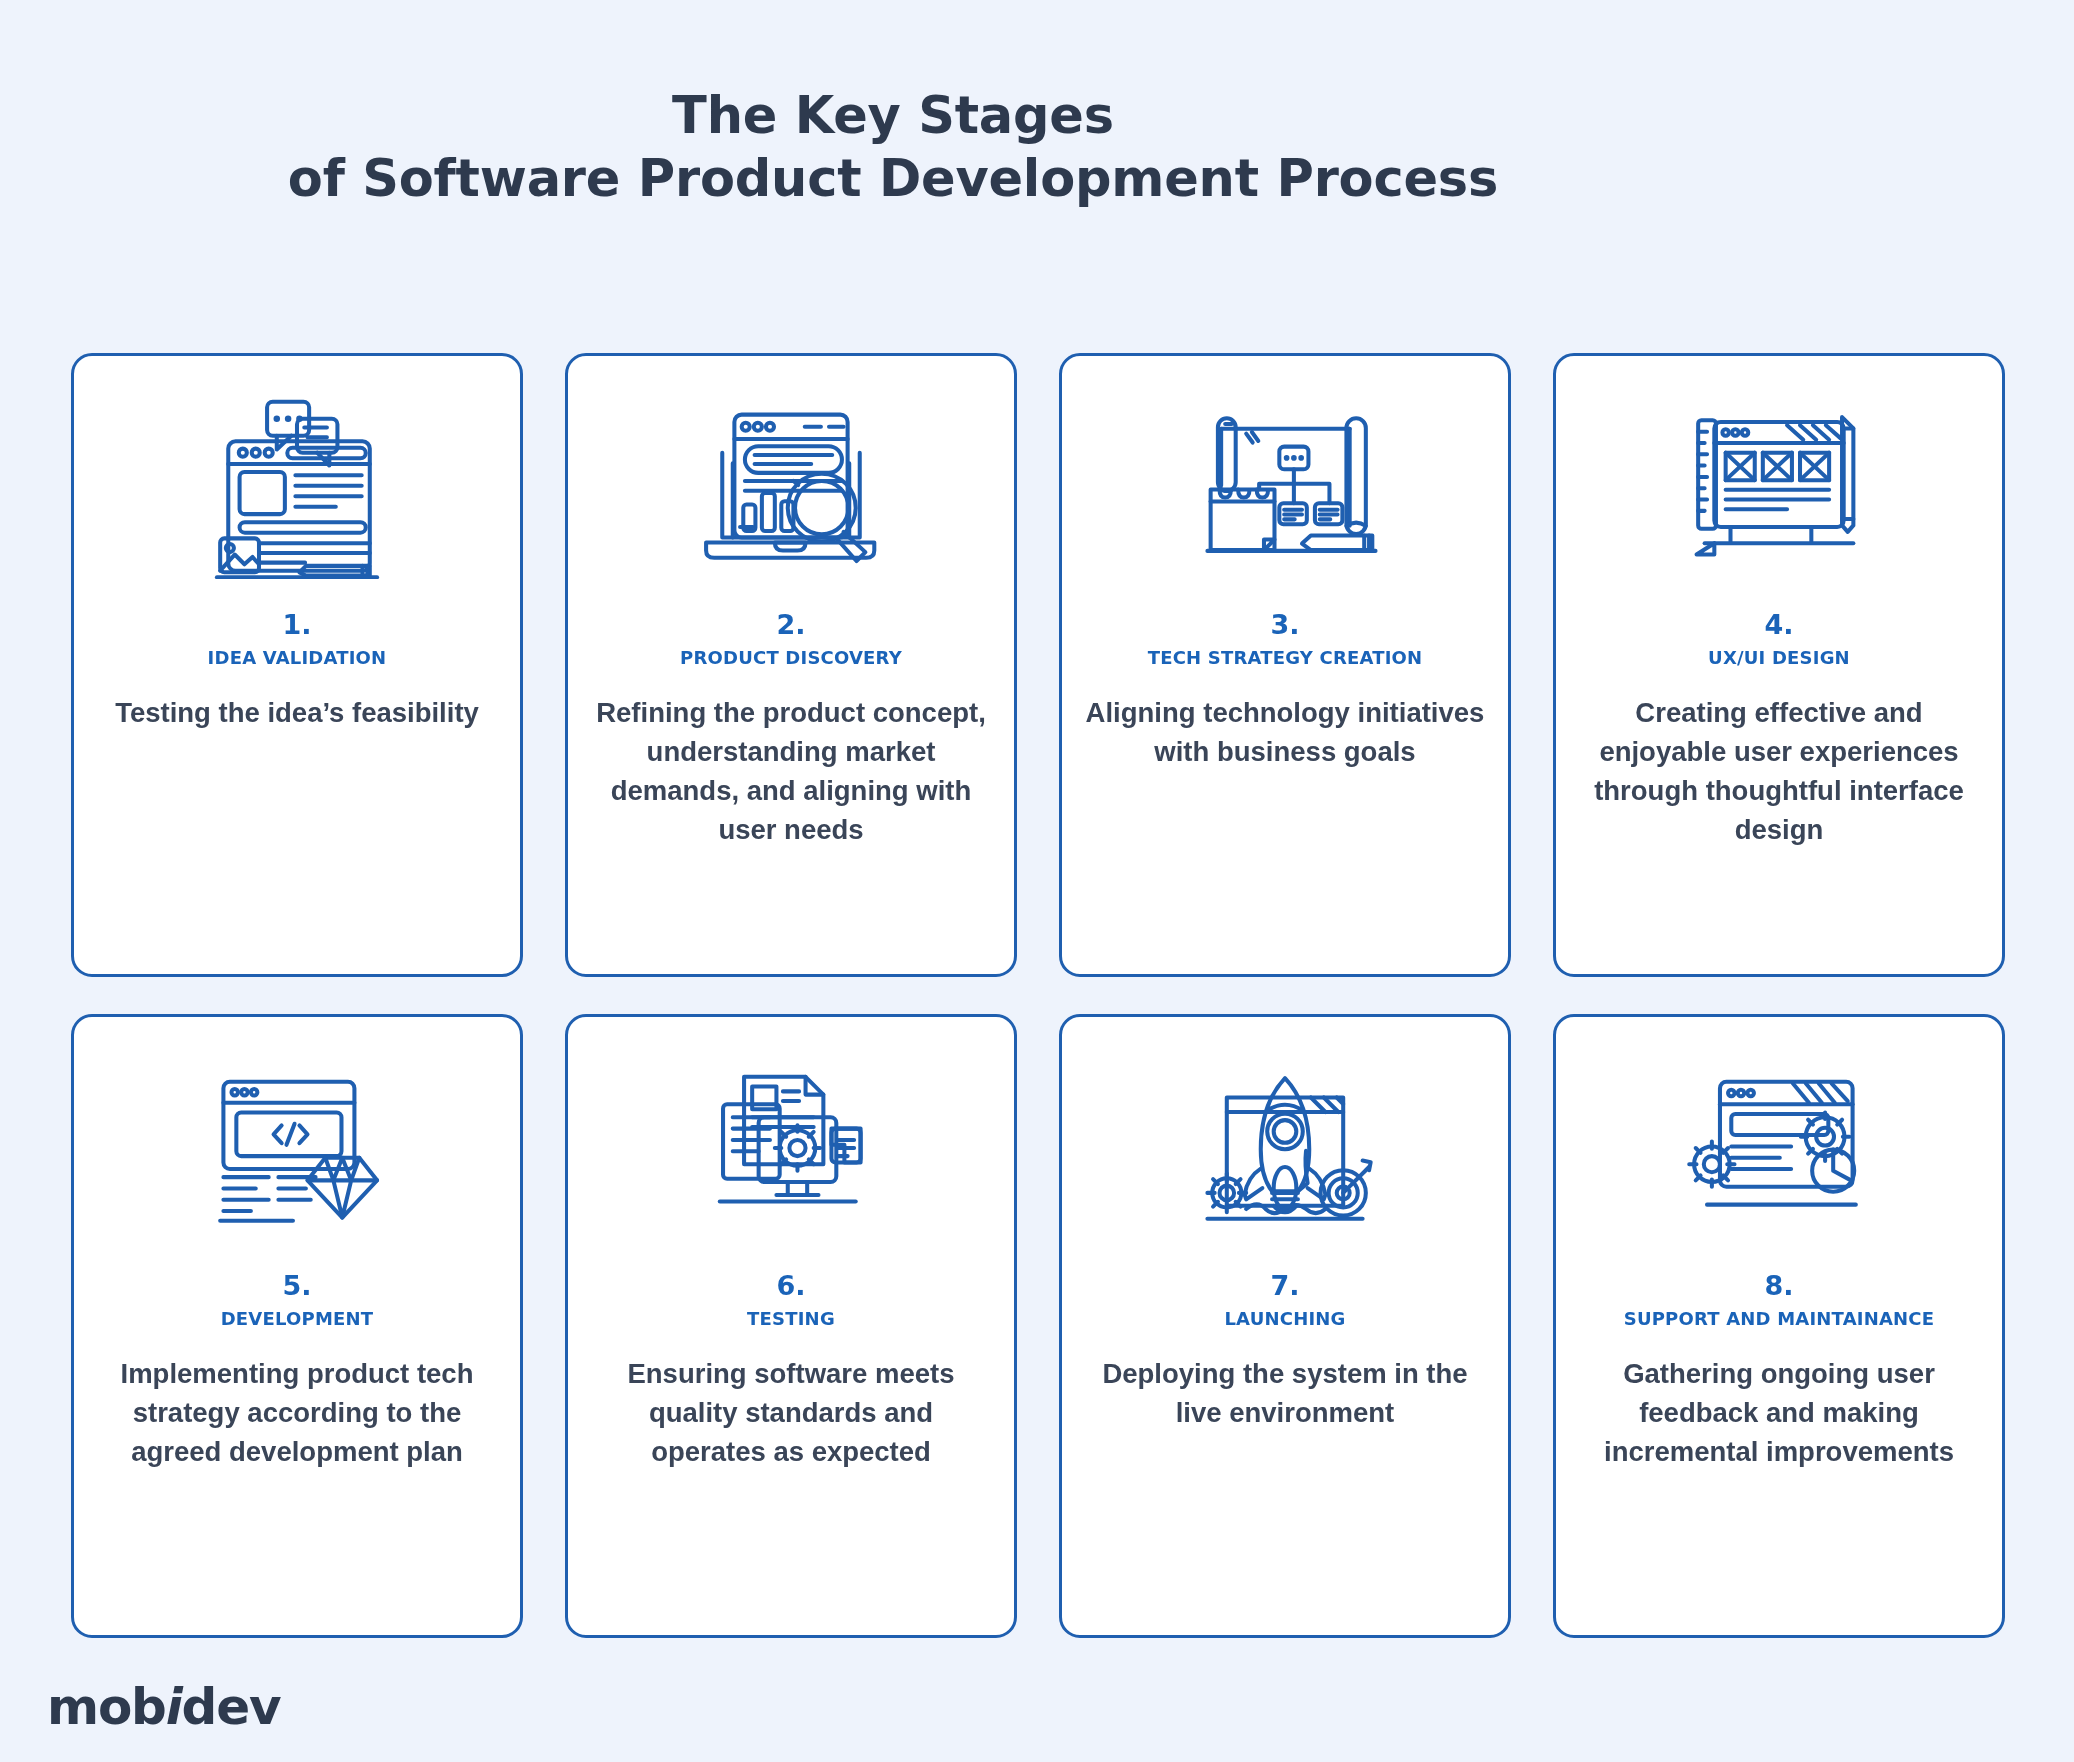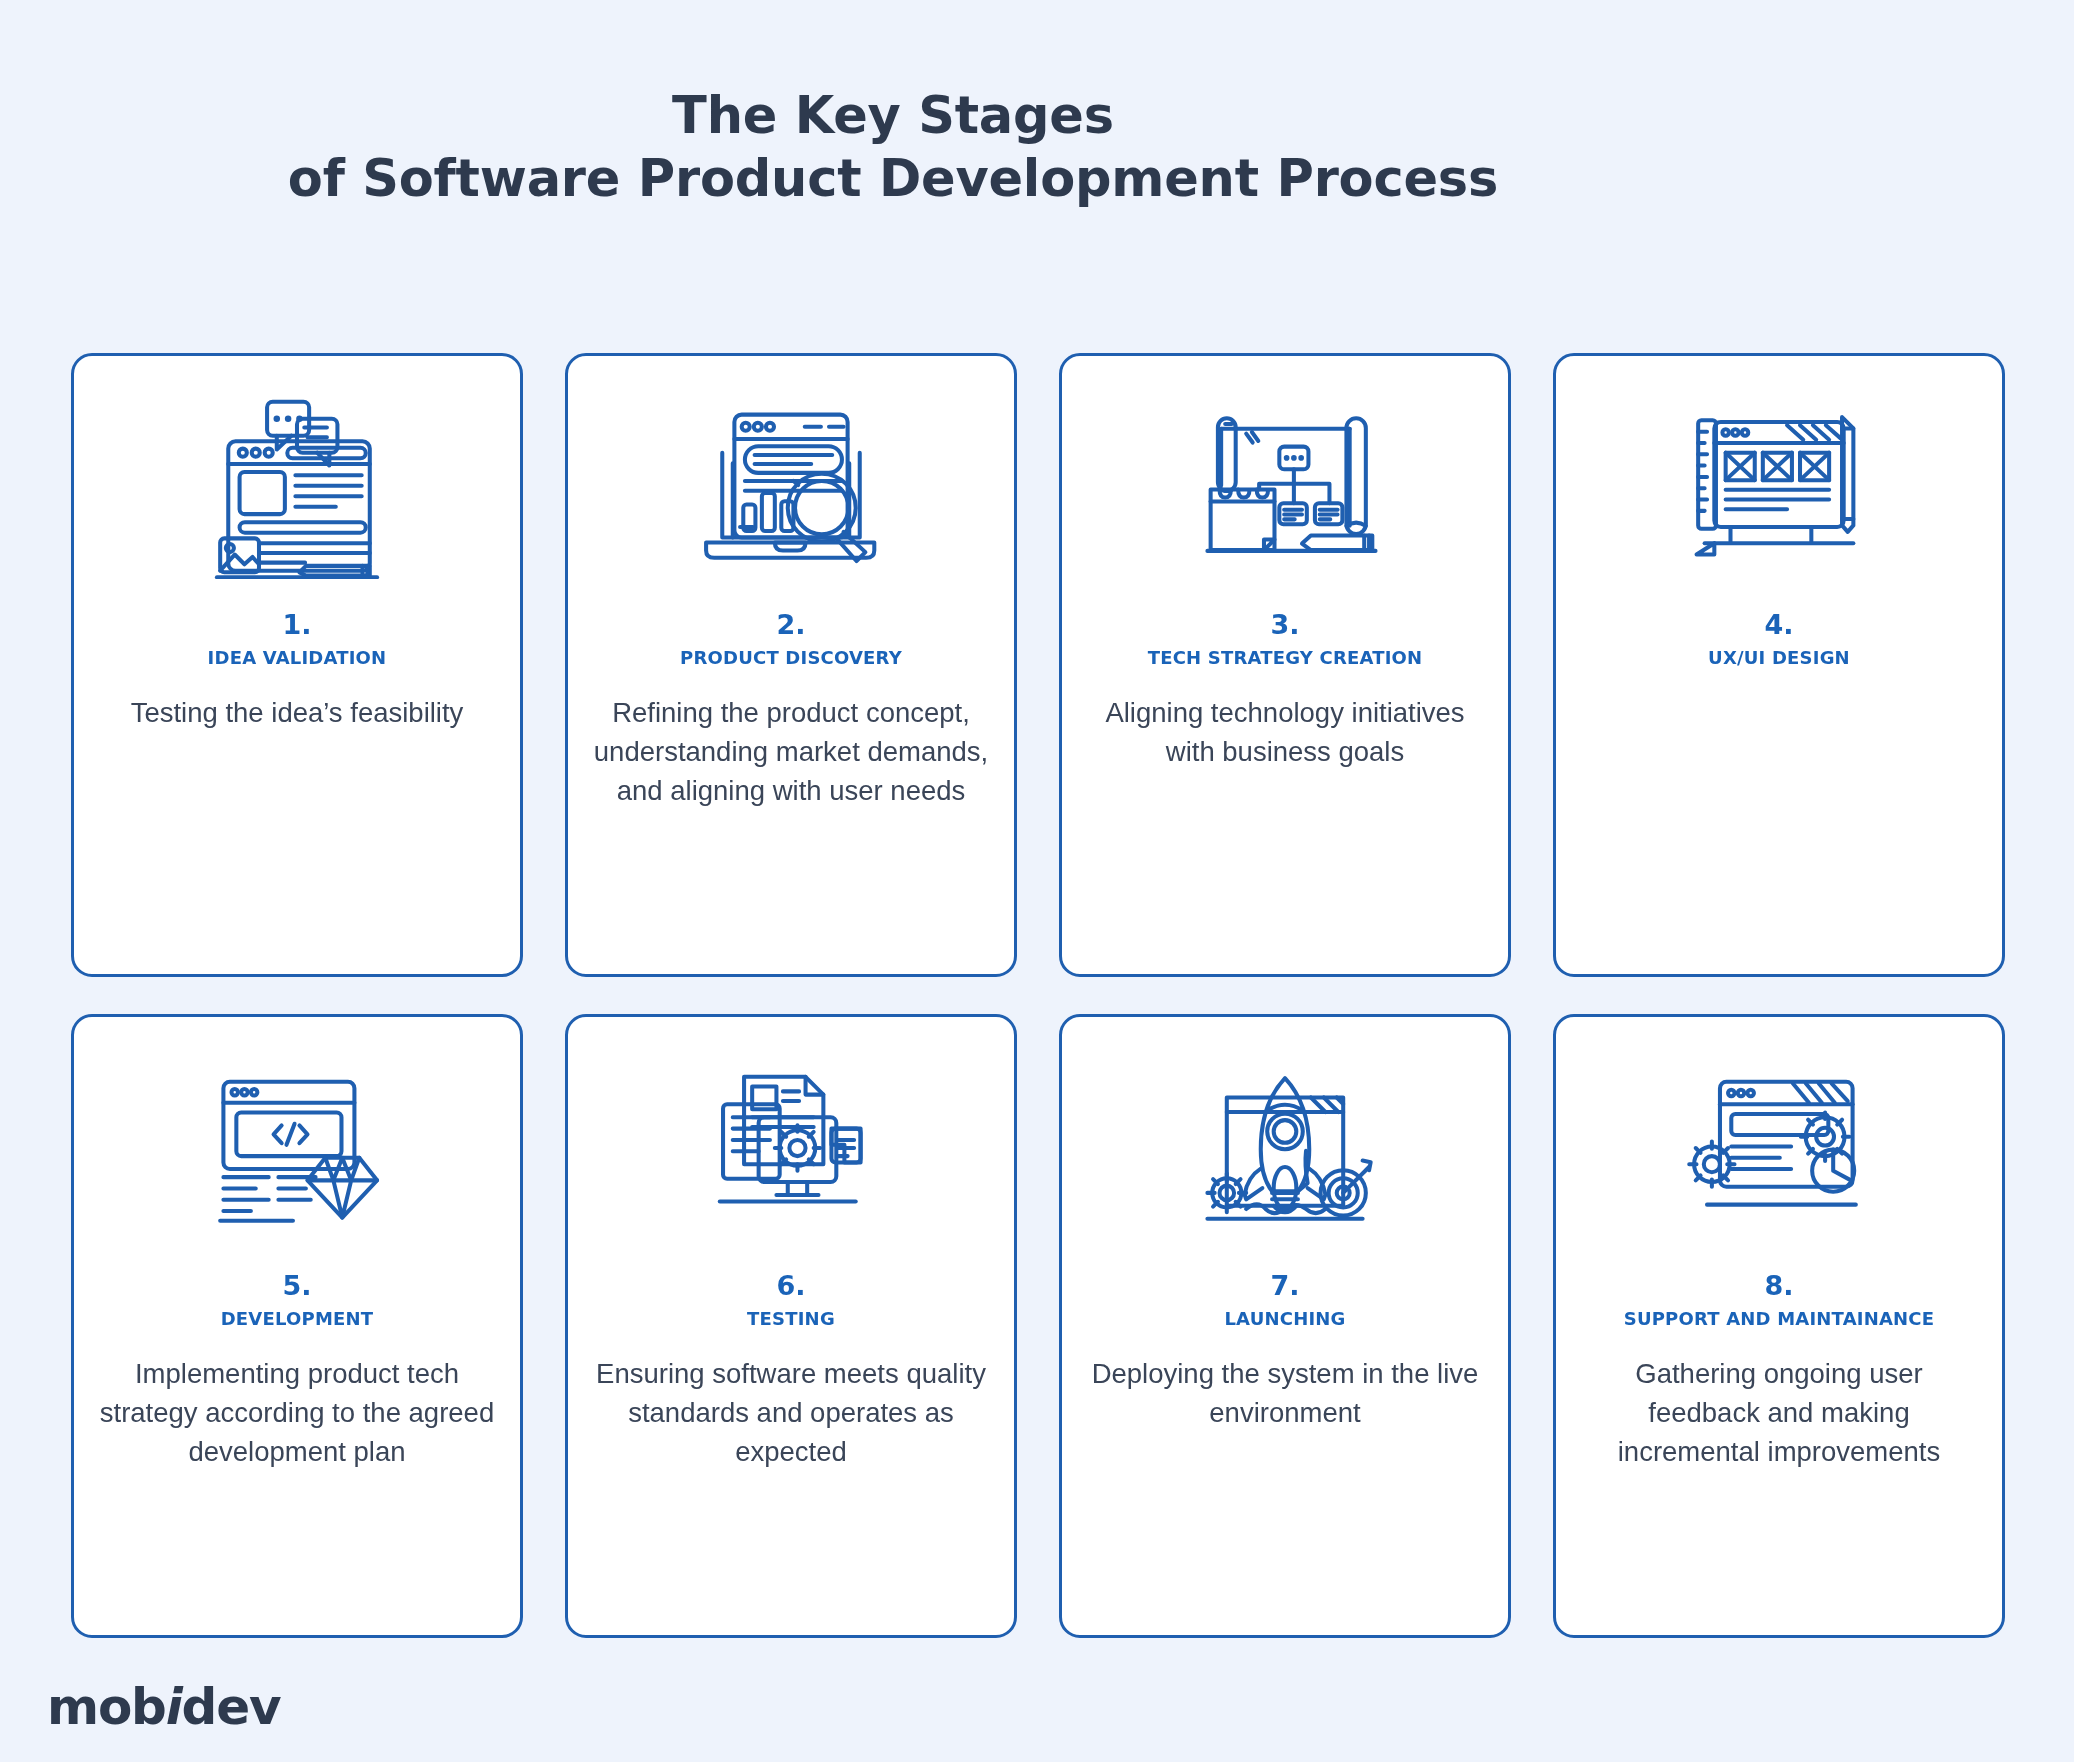--- a/index.html
+++ b/index.html
@@ -85,21 +85,21 @@
     font-size: 18px;
     line-height: 1.28;
     letter-spacing: 0.2px;
     text-align: center;
     text-transform: uppercase;
   }
   .step-desc {
     margin-top: 24px;
     color: #3a4558;
     font-family: "Liberation Sans", sans-serif;
-    font-weight: 400;
+    font-weight: 700;
     font-size: 27.5px;
     line-height: 1.42;
     text-align: center;
     max-width: 405px;
   }
 
   
   .logo {
     position: absolute;
     left: 47px;
@@ -246,20 +246,21 @@
           <path d="M20 34 L31 34 M20 48 L28 48 M20 62 L31 62 M20 76 L28 76 M20 90 L31 90 M20 104 L28 104 M20 118 L31 118 M20 132 L28 132"></path>
           <path d="M198 16 L212 30 L212 150 L205 158 L198 150 Z"></path>
           <path d="M198 30 L212 30 M198 142 L212 142"></path>
           <path d="M60 152 L60 170 M160 152 L160 170"></path>
           <path d="M28 172 L212 172"></path>
           <path d="M18 186 L40 172 L40 186 Z"></path>
         </svg>
       </div>
       <div class="step-num">4.</div>
       <div class="step-title">UX/UI DESIGN</div>
+      <div class="step-desc">Creating effective and enjoyable user experiences through thoughtful interface design</div>
     </div>
 
     <div class="card">
       <div class="icon-wrap">
         <svg width="186" height="158" viewBox="0 0 230 195" fill="none" stroke="#1f5fb0" stroke-width="5" stroke-linecap="round" stroke-linejoin="round">
           <rect x="24" y="18" width="162" height="108" rx="8"></rect>
           <path d="M24 44 L186 44"></path>
           <circle cx="38" cy="31" r="4"></circle>
           <circle cx="50" cy="31" r="4"></circle>
           <circle cx="62" cy="31" r="4"></circle>

